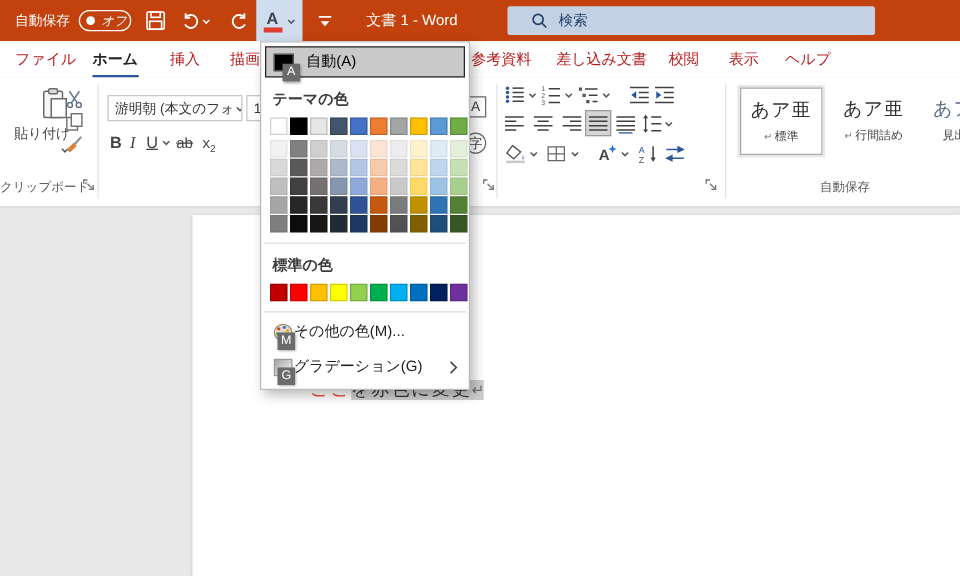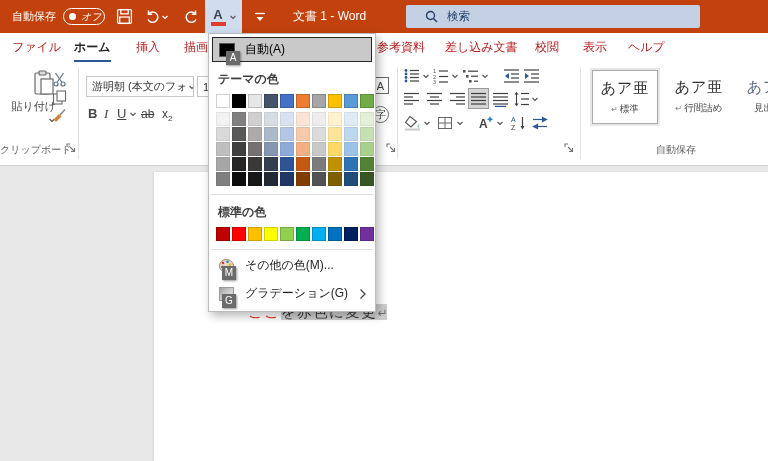--- a/index.html
+++ b/index.html
@@ -54,21 +54,21 @@
 .auto{position:relative;margin:3px;height:25px;background:#c9c9c9;border:1px solid #262626;display:flex;align-items:center;font-size:12px;color:#000;cursor:pointer}
 .auto .swb{width:16px;height:14px;background:#000;border:1px solid #555;margin:0 10px 0 6px}
 .sec{font-size:12px;font-weight:bold;color:#3d3d3d;margin:9px 0 6px 9px}
 .swrow{display:flex;gap:2px;margin-left:7px}
 .sw{width:14px;height:14px;border:1px solid rgba(0,0,0,.18);cursor:pointer}
 .vgrid{margin-top:4px}
 .vgrid .swrow{margin-bottom:1px}
 .vgrid .sw{border-color:rgba(0,0,0,.06)}
 .msep{border:none;border-top:1px solid #dcdcdc;margin:8px 2px 0 2px}
 .mi{position:relative;display:flex;align-items:center;height:25px;padding-left:9px;font-size:12px;color:#1f1f1f;cursor:pointer;margin-top:3px}
-.mi .lbl{margin-left:10px}
+.mi .lbl{margin-left:0}
 .mi .subchev{margin-left:auto;margin-right:8px}
 .keytip{position:absolute;width:14px;height:14px;background:#6b6b6b;color:#fff;font-size:10px;line-height:14px;text-align:center;box-shadow:1px 1px 2px rgba(0,0,0,.4);z-index:3}
 </style>
 </head>
 <body>
 
 <div id="app">
 
   <div class="titlebar">
     <div class="tbi autosave" style="left:12px">

